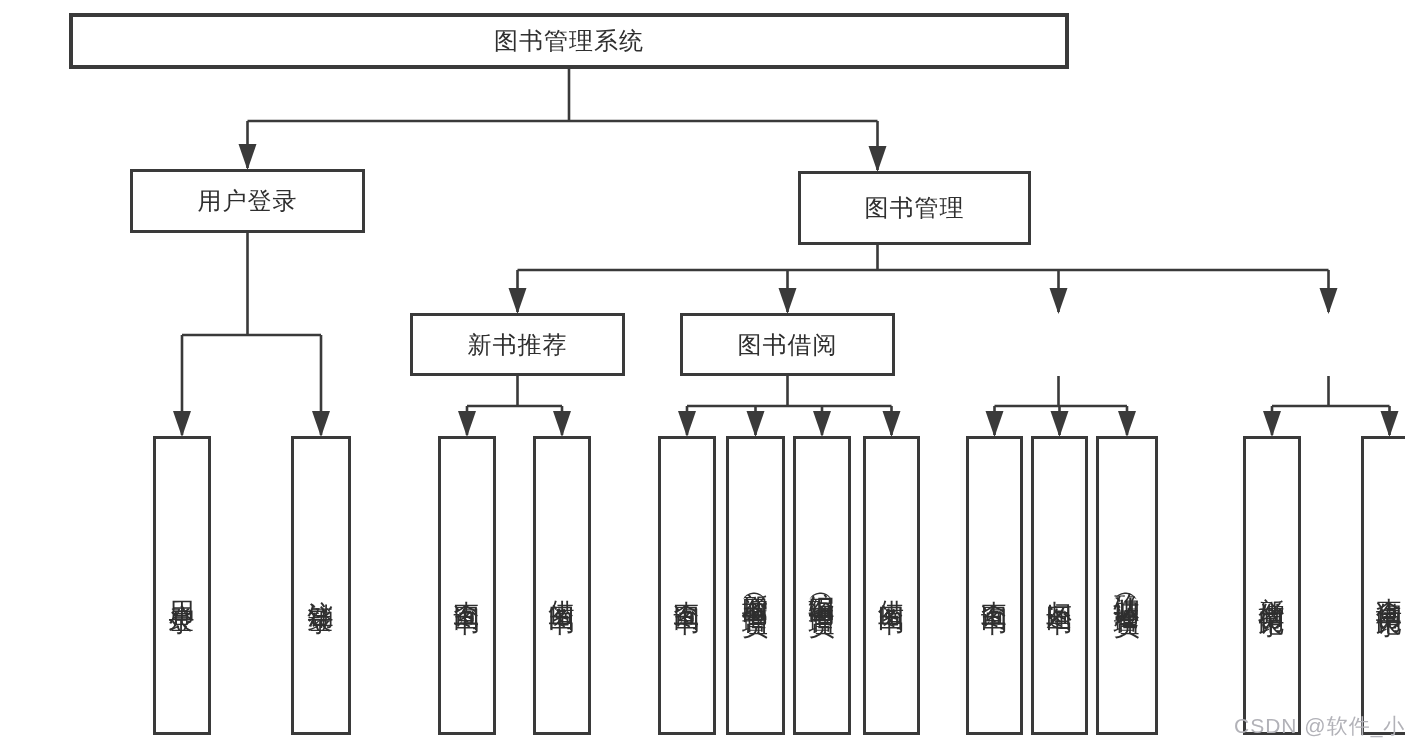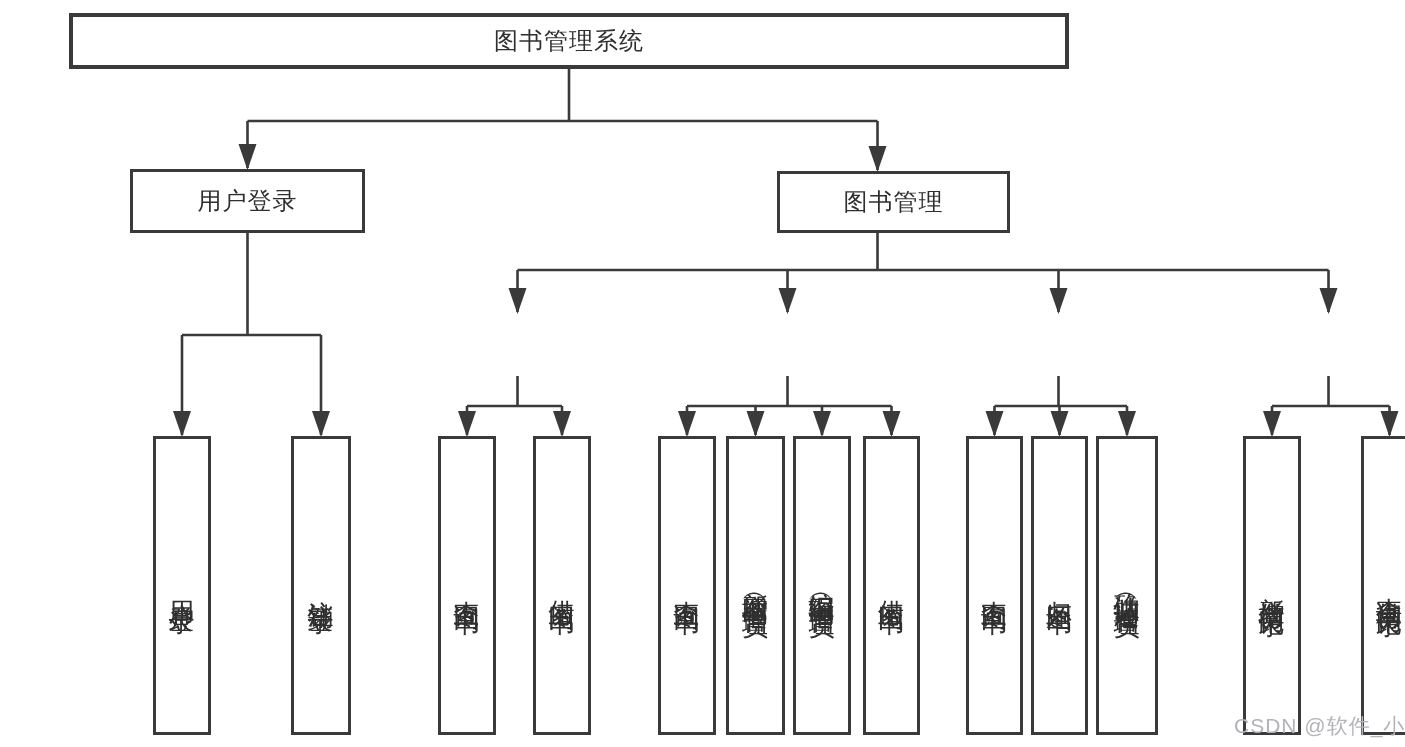--- a/index.html
+++ b/index.html
@@ -89,24 +89,30 @@
     </g>
   </svg>
 
   <div class="node h-node root-node" style="left:21px;top:13px;width:1000px;height:56px">
     <span class="lbl">图书管理系统</span>
   </div>
 
   <div class="node h-node" style="left:82px;top:169px;width:235px;height:64px">
     <span class="lbl">用户登录</span>
   </div>
-  <div class="node h-node" style="left:729px;top:171px;width:233px;height:62px">
+  <div class="node h-node" style="left:750px;top:171px;width:233px;height:74px">
     <span class="lbl">图书管理</span>
   </div>
 
+  <div class="node h-node" style="left:362px;top:313px;width:215px;height:63px">
+    <span class="lbl">新书推荐</span>
+  </div>
+  <div class="node h-node" style="left:632px;top:313px;width:215px;height:63px">
+    <span class="lbl">图书借阅</span>
+  </div>
 
   <div class="node v-node" style="left:105px;top:436px;width:58px;height:299px">
     <span class="vlbl">用户登录</span>
   </div>
   <div class="node v-node" style="left:243px;top:436px;width:60px;height:299px">
     <span class="vlbl">注销登录</span>
   </div>
 
   <div class="node v-node" style="left:390px;top:436px;width:58px;height:299px">
     <span class="vlbl">查询图书</span>

